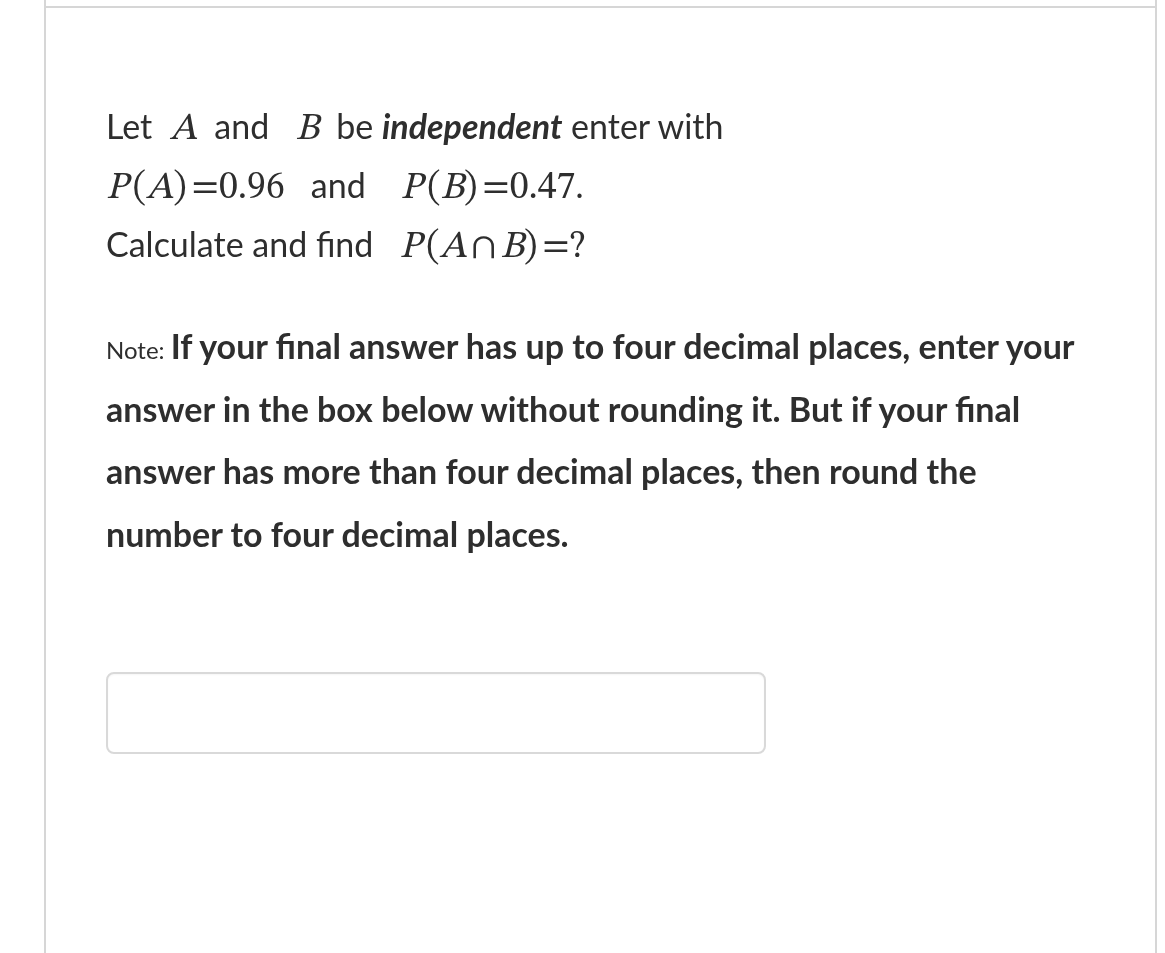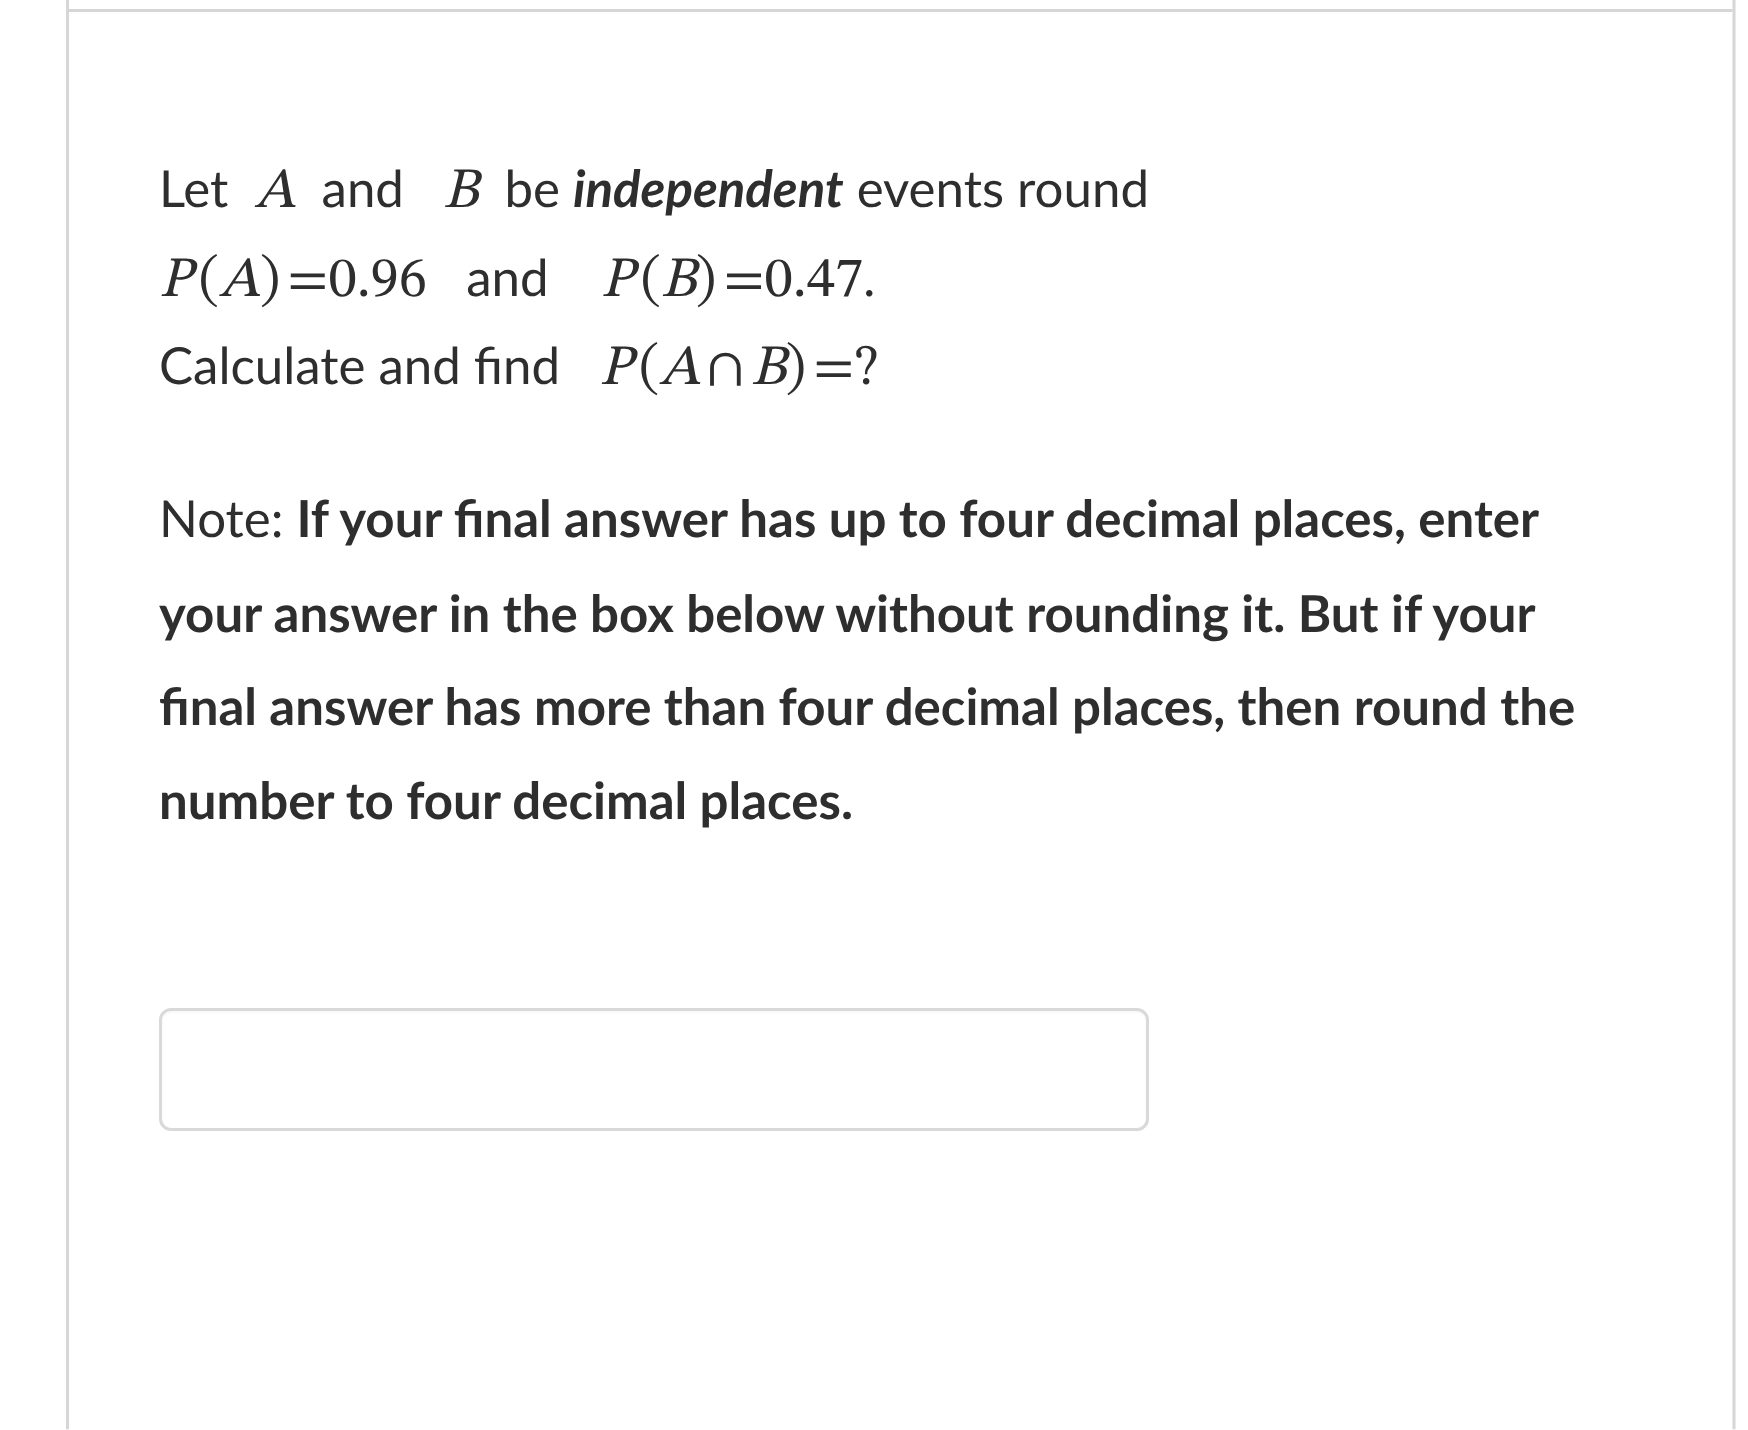--- a/index.html
+++ b/index.html
@@ -56,21 +56,21 @@
   .mathrm {
     font-family: "Cambria Math", "STIX Two Math", "Times New Roman", serif;
     font-style: normal;
     font-size: 38px;
   }
   .emb {
     font-style: italic;
     font-weight: 700;
   }
   .note-label {
-    font-size: 34px;
+    font-size: 24px;
   }
   .note-body {
     font-size: 34px;
     font-weight: 700;
     line-height: 1.85;
   }
   .answer-box {
     margin-top: 68px;
     width: 660px;
     height: 82px;
@@ -87,21 +87,21 @@
 </head>
 <body>
 
 <div class="outer">
   <div class="frame">
     <div class="top-rule"></div>
 
     <div class="content">
 
       <p class="para">
-        <span>Let&nbsp;&nbsp;</span><span class="mathit">A</span><span>&nbsp;&nbsp;and&nbsp;&nbsp;&nbsp;</span><span class="mathit">B</span><span>&nbsp;&nbsp;be </span><span class="emb">independent</span><span> events round</span>
+        <span>Let&nbsp;&nbsp;</span><span class="mathit">A</span><span>&nbsp;&nbsp;and&nbsp;&nbsp;&nbsp;</span><span class="mathit">B</span><span>&nbsp;&nbsp;be </span><span class="emb">independent</span><span> enter with</span>
         <br>
         <span class="mathit">P</span><span class="mathrm"> (</span><span class="mathit">A</span><span class="mathrm">) </span><span class="mathrm">=</span><span class="mathrm">0.96</span><span>&nbsp;&nbsp;&nbsp;and&nbsp;&nbsp;&nbsp;&nbsp;</span><span class="mathit">P</span><span class="mathrm"> (</span><span class="mathit">B</span><span class="mathrm">) </span><span class="mathrm">=</span><span class="mathrm">0.47</span><span>.</span>
         <br>
         <span>Calculate and find&nbsp;&nbsp;&nbsp;</span><span class="mathit">P</span><span class="mathrm"> (</span><span class="mathit">A</span><span class="mathrm"> ∩ </span><span class="mathit">B</span><span class="mathrm">) </span><span class="mathrm">=</span><span class="mathrm">?</span>
       </p>
 
       <p class="para">
         <span class="note-label">Note: </span><span class="note-body">If your final answer has up to four decimal places, enter your answer in the box below without rounding it. But if your final answer has more than four decimal places, then round the number to four decimal places.</span>
       </p>
 

